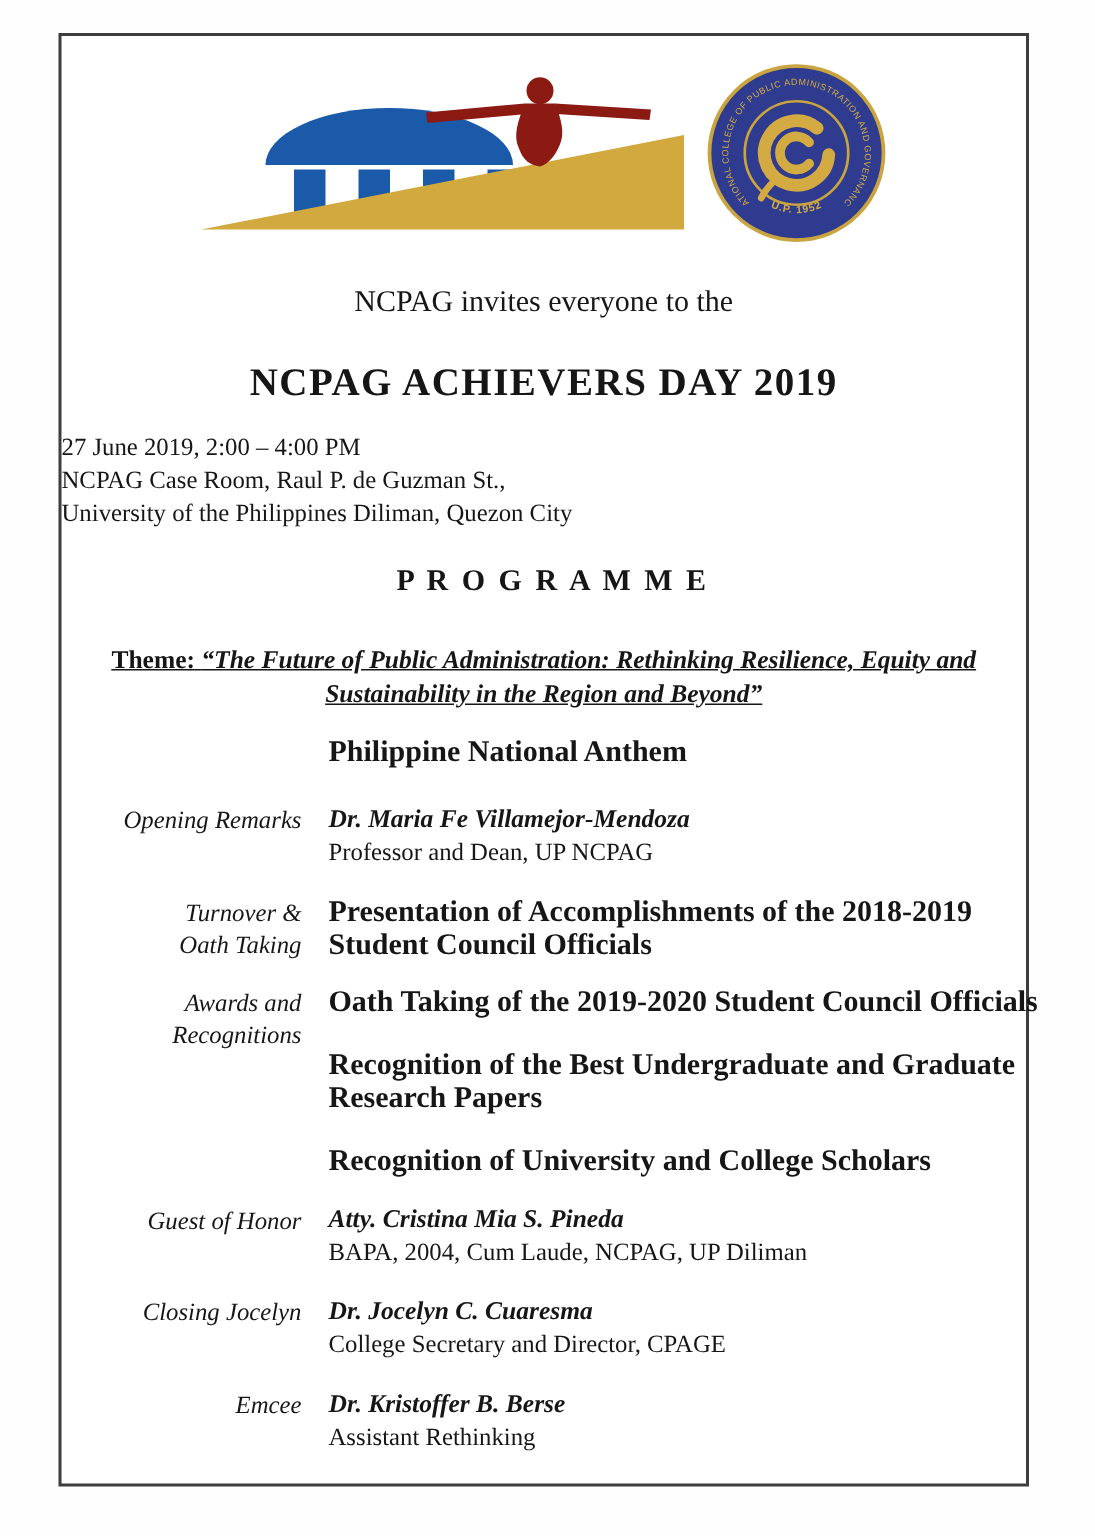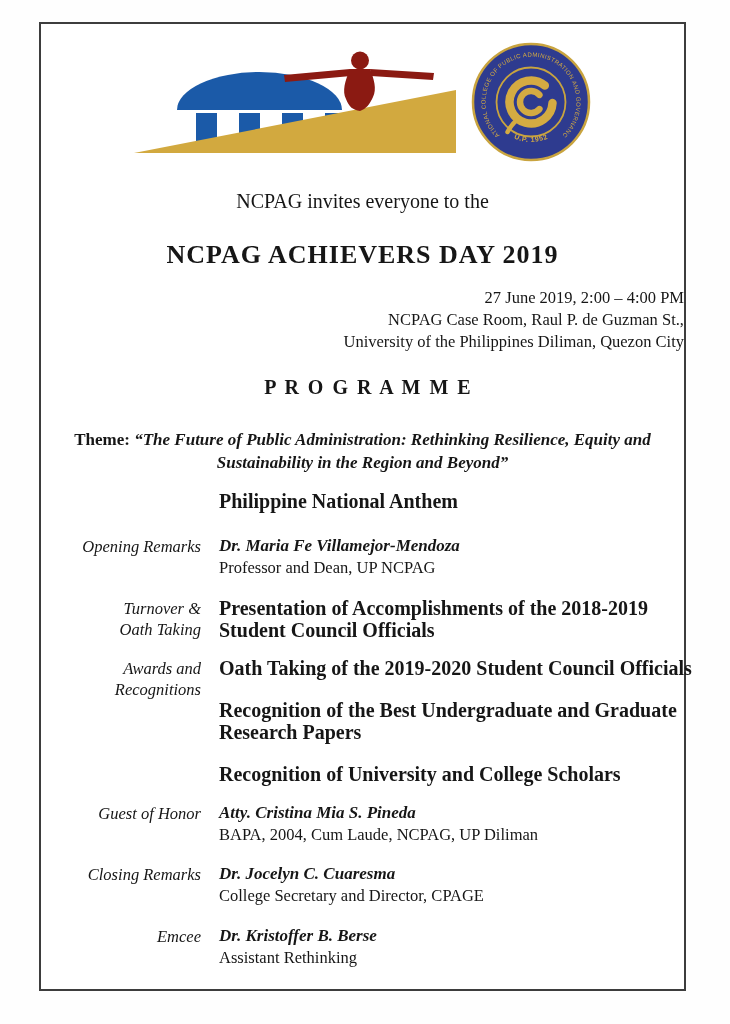--- a/index.html
+++ b/index.html
@@ -11,24 +11,24 @@
     position:absolute;left:39px;top:22px;width:647px;height:969px;
     background:#ffffff;border:2px solid #3d3d3d;box-sizing:border-box;
   }
   
   .logos{margin-top:18px;height:120px;display:flex;justify-content:center;align-items:center;gap:14px;}
   .college-logo{width:323px;height:110px;flex:0 0 auto;}
   .seal-logo{width:120px;height:120px;flex:0 0 auto;}
   
   .invite-line{margin-top:26px;text-align:center;font-size:20px;font-weight:normal;line-height:26px;}
   .main-title{margin:26px 0 0 0;text-align:center;font-size:26px;font-weight:bold;letter-spacing:1px;line-height:30px;}
-  .venue-block{margin-top:17px;text-align:right;font-size:16.5px;line-height:22px;}
+  .venue-block{margin-top:17px;text-align:left;font-size:16.5px;line-height:22px;}
   .venue-block div{white-space:nowrap;}
   .programme-heading{margin-top:21px;text-align:center;font-size:20px;font-weight:bold;letter-spacing:2px;line-height:26px;margin-left:12px;}
-  .theme-block{margin-top:28px;text-align:center;font-size:17px;font-weight:bold;line-height:23px;}
+  .theme-block{margin-top:28px;text-align:center;font-size:17px;font-weight:bold;line-height:23px;text-decoration:underline;}
   .theme-block .t-line{white-space:nowrap;}
   .theme-quote{font-style:italic;}
   
   .programme{margin-top:16px;}
   .row{display:grid;grid-template-columns:160px 1fr;column-gap:18px;margin-top:18px;}
   .row.first{margin-top:0;}
   .row.mt-lg{margin-top:23px;}
   .row.mt-md{margin-top:17px;}
   .row.mt-sm{margin-top:16px;}
   .cell-label{text-align:right;font-style:italic;font-size:16.5px;line-height:21px;padding-top:1px;}
@@ -154,21 +154,21 @@
           <span>Guest of Honor</span>
         </div>
         <div class="cell-content">
           <span class="line bold-italic">Atty. Cristina Mia S. Pineda</span>
           <span class="line">BAPA, 2004, Cum Laude, NCPAG, UP Diliman</span>
         </div>
       </div>
 
       <div class="row mt-md">
         <div class="cell-label">
-          <span>Closing Remarks</span>
+          <span>Closing Jocelyn</span>
         </div>
         <div class="cell-content">
           <span class="line bold-italic">Dr. Jocelyn C. Cuaresma</span>
           <span class="line">College Secretary and Director, CPAGE</span>
         </div>
       </div>
 
       <div class="row">
         <div class="cell-label">
           <span>Emcee</span>

